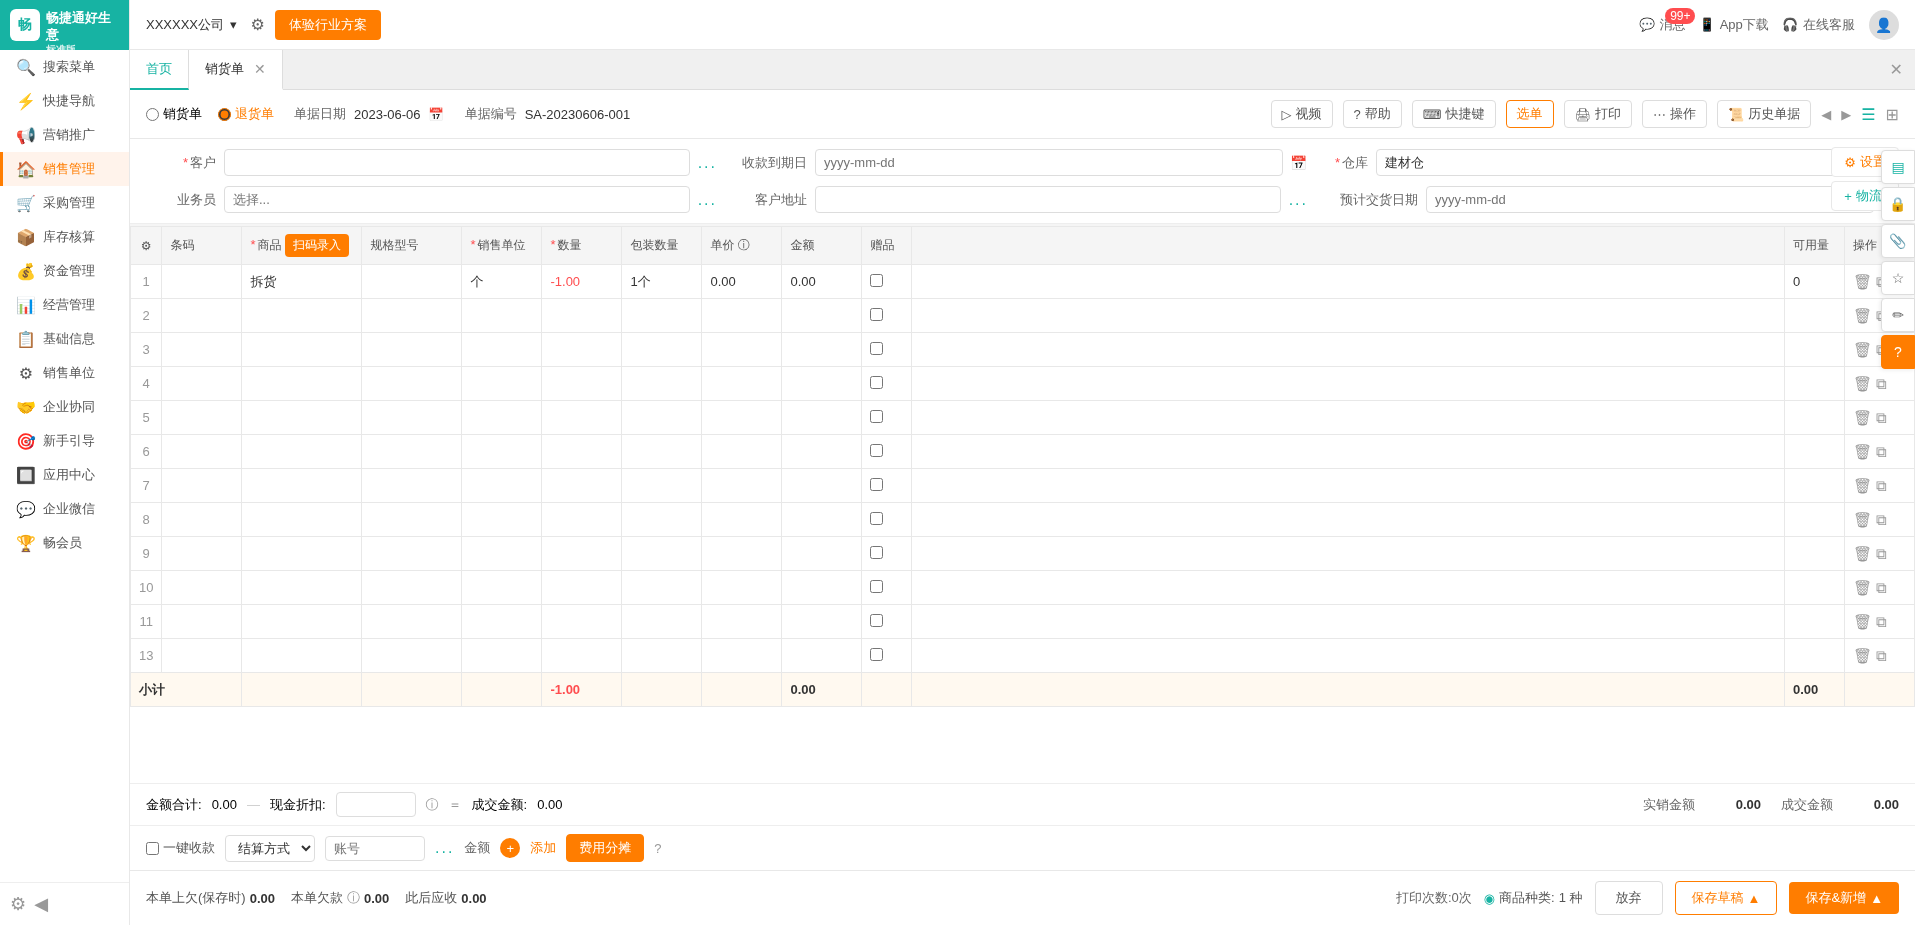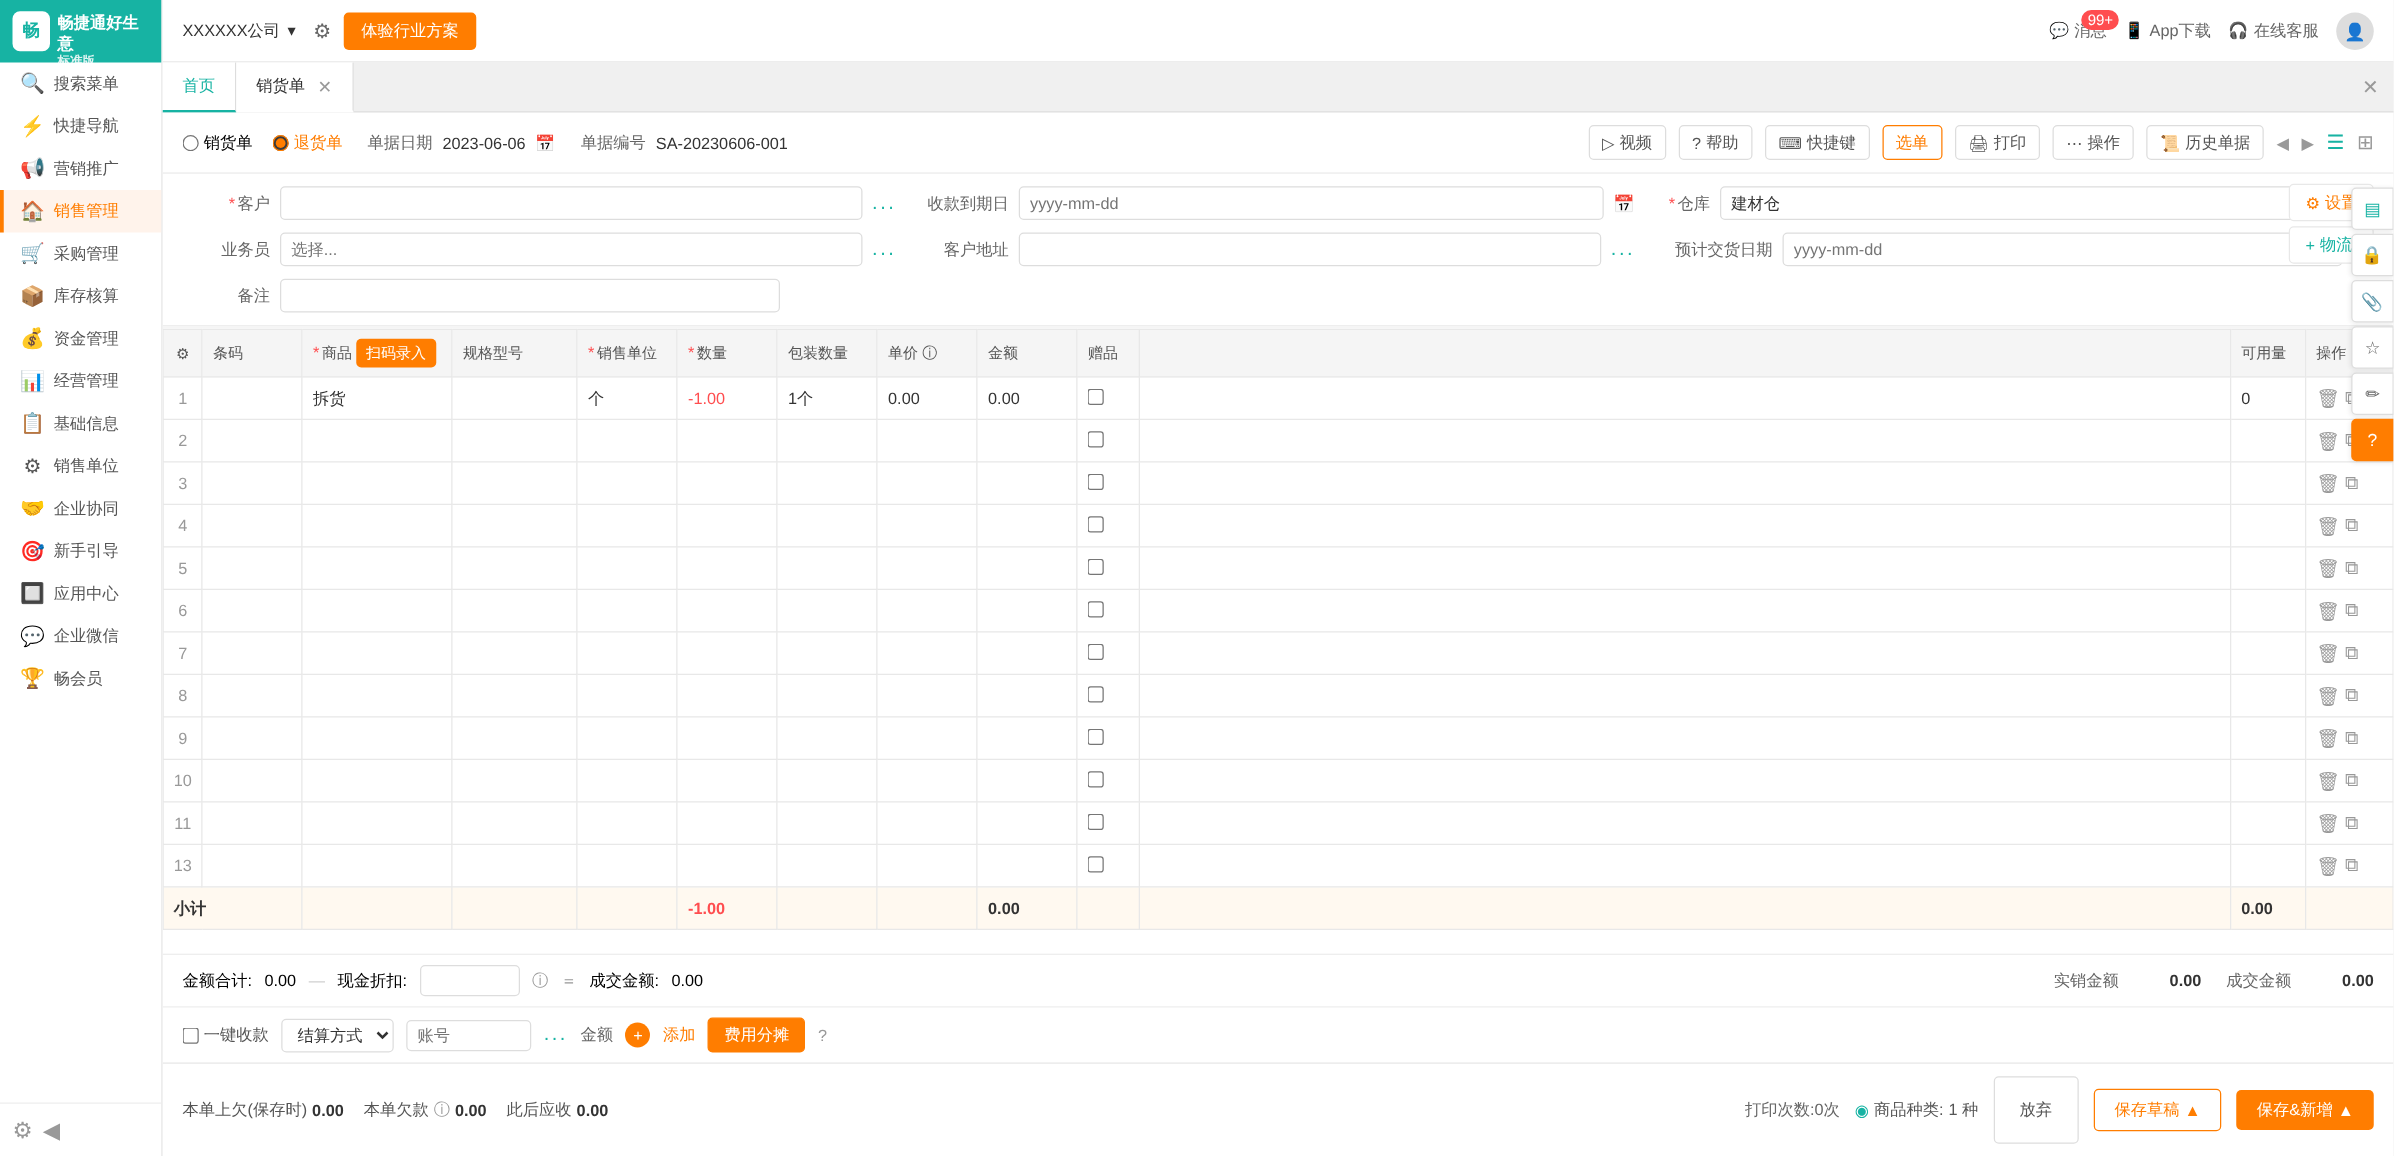--- a/index.html
+++ b/index.html
@@ -91,21 +91,21 @@
     .btn-expense { background: #fff; border: 1px solid #ff7d00; color: #ff7d00; border-radius: 4px; padding: 4px 12px; font-size: 13px; cursor: pointer; }
     .btn-expense.active { background: #ff7d00; color: #fff; }
     .help-icon { color: #999; font-size: 13px; cursor: pointer; }
 
     
     .bottom-bar { background: #fff; padding: 10px 16px; display: flex; align-items: center; gap: 16px; border-top: 1px solid #e8e8e8; flex-shrink: 0; }
     .bottom-info { display: flex; align-items: center; gap: 16px; }
     .bottom-info-item { display: flex; align-items: center; gap: 4px; font-size: 13px; color: #555; }
     .bottom-info-value { color: #333; font-weight: bold; }
     .bottom-right { margin-left: auto; display: flex; align-items: center; gap: 12px; }
-    .btn-abandon { background: #fff; border: 1px solid #ddd; color: #555; border-radius: 4px; padding: 17px 20px; font-size: 13px; cursor: pointer; }
+    .btn-abandon { background: #fff; border: 1px solid #ddd; color: #555; border-radius: 4px; padding: 7px 20px; font-size: 13px; cursor: pointer; }
     .btn-save-draft { background: #fff; border: 1px solid #ff7d00; color: #ff7d00; border-radius: 4px; padding: 7px 16px; font-size: 13px; cursor: pointer; display: flex; align-items: center; gap: 4px; text-align: right; }
     .btn-save-new { background: #ff7d00; border: none; color: #fff; border-radius: 4px; padding: 7px 16px; font-size: 13px; cursor: pointer; display: flex; align-items: center; gap: 4px; }
     .btn-print-count { color: #666; font-size: 13px; }
     .product-type { display: flex; align-items: center; gap: 4px; font-size: 13px; color: #555; }
     .btn-settings-orange { background: #fff; border: 1px solid #e8e8e8; color: #ff7d00; border-radius: 4px; padding: 5px 12px; font-size: 12px; cursor: pointer; display: flex; align-items: center; gap: 4px; white-space: nowrap; }
     .btn-logistics-orange { background: #fff; border: 1px solid #e8e8e8; color: #17b3a3; border-radius: 4px; padding: 5px 12px; font-size: 12px; cursor: pointer; display: flex; align-items: center; gap: 4px; white-space: nowrap; }
 
     .content-inner { position: relative; flex: 1; display: flex; flex-direction: column; overflow: hidden; }
 
     
@@ -347,24 +347,20 @@
           <span class="field-label">客户地址</span>
           <input class="field-input" type="text" style="">
           <span class="field-dots">...</span>
         </div>
         <div class="field-row">
           <span class="field-label" style="min-width:90px;">预计交货日期</span>
           <input class="field-input" type="text" placeholder="yyyy-mm-dd" style="">
           <span class="field-icon">📅</span>
         </div>
 
-        <div class="field-row" style="grid-column:1/4;">
-          <span class="field-label">备注</span>
-          <input class="field-input" type="text" style="max-width: 400px;">
-        </div>
       </div>
 
       <div class="table-wrap">
         <table>
           <thead>
             <tr>
               <th class="col-gear">⚙</th>
               <th class="col-barcode">条码</th>
               <th class="col-product"><span class="required-star">*</span>商品 <button class="btn-scan">扫码录入</button></th>
               <th class="col-spec">规格型号</th>

